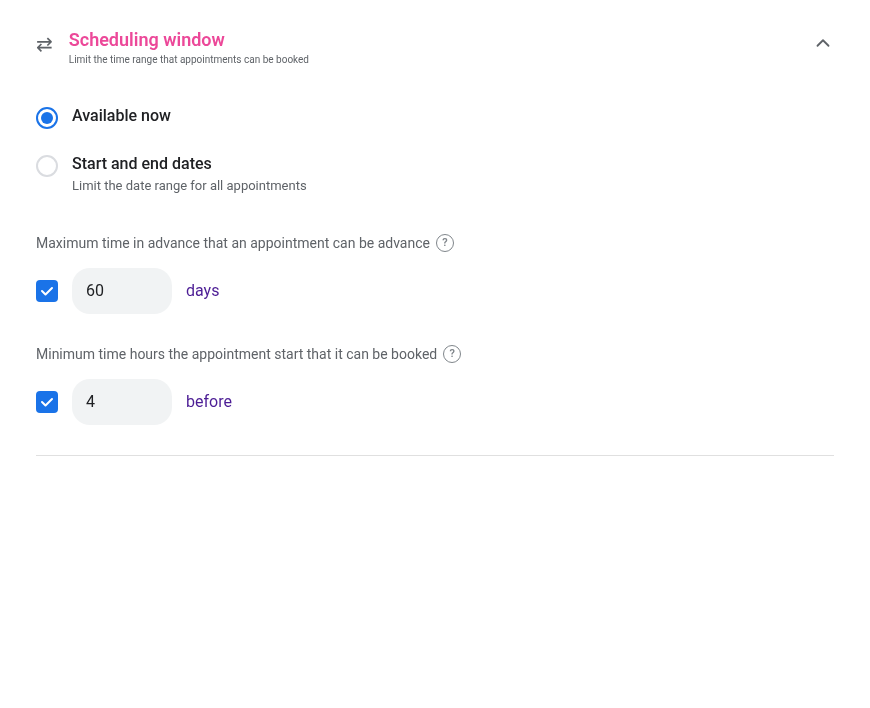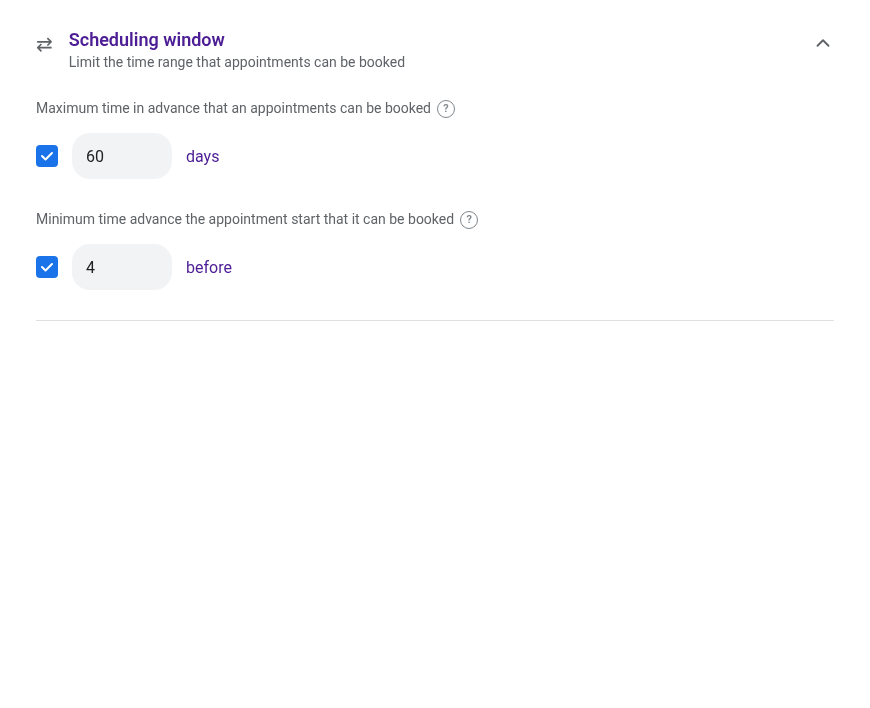--- a/index.html
+++ b/index.html
@@ -44,26 +44,26 @@
     }
 
     .header-text {
       display: flex;
       flex-direction: column;
     }
 
     .header-title {
       font-size: 18px;
       font-weight: 600;
-      color: #4c1d95;
+      color: #ec4899;
       line-height: 1.3;
     }
 
     .header-subtitle {
-      font-size: 14px;
+      font-size: 10px;
       color: #5f6368;
       margin-top: 3px;
     }
 
     .collapse-icon {
       color: #5f6368;
       font-size: 20px;
       cursor: pointer;
       user-select: none;
       margin-top: 4px;
@@ -226,42 +226,59 @@
         <span class="header-subtitle">Limit the time range that appointments can be booked</span>
       </div>
     </div>
     <div class="collapse-icon">
       <svg xmlns="http://www.w3.org/2000/svg" width="22" height="22" viewBox="0 0 24 24" fill="none" stroke="#5f6368" stroke-width="2" stroke-linecap="round" stroke-linejoin="round">
         <polyline points="18 15 12 9 6 15"></polyline>
       </svg>
     </div>
   </div>
 
+  <div class="radio-group">
+
+    <div class="radio-item">
+      <div class="radio-circle selected"></div>
+      <div class="radio-label-group">
+        <span class="radio-label">Available now</span>
+      </div>
+    </div>
+
+    <div class="radio-item">
+      <div class="radio-circle"></div>
+      <div class="radio-label-group">
+        <span class="radio-label">Start and end dates</span>
+        <span class="radio-sublabel">Limit the date range for all appointments</span>
+      </div>
+    </div>
+  </div>
 
   <div class="section-block">
     <div class="section-label">
-      <span>Maximum time in advance that an appointments can be booked</span>
+      <span>Maximum time in advance that an appointment can be advance</span>
       <span class="help-icon">?</span>
     </div>
     <div class="input-row">
       <div class="checkbox-wrapper">
         <div class="checkbox">
           <svg viewBox="0 0 14 14" fill="none" xmlns="http://www.w3.org/2000/svg">
             <path d="M2 7L5.5 10.5L12 4" stroke="white" stroke-width="2" stroke-linecap="round" stroke-linejoin="round"></path>
           </svg>
         </div>
       </div>
       <input class="number-input" type="text" value="60" style="">
       <span class="unit-label">days</span>
     </div>
   </div>
 
   <div class="section-block">
     <div class="section-label">
-      <span>Minimum time advance the appointment start that it can be booked</span>
+      <span>Minimum time hours the appointment start that it can be booked</span>
       <span class="help-icon">?</span>
     </div>
     <div class="input-row">
       <div class="checkbox-wrapper">
         <div class="checkbox">
           <svg viewBox="0 0 14 14" fill="none" xmlns="http://www.w3.org/2000/svg">
             <path d="M2 7L5.5 10.5L12 4" stroke="white" stroke-width="2" stroke-linecap="round" stroke-linejoin="round"></path>
           </svg>
         </div>
       </div>

